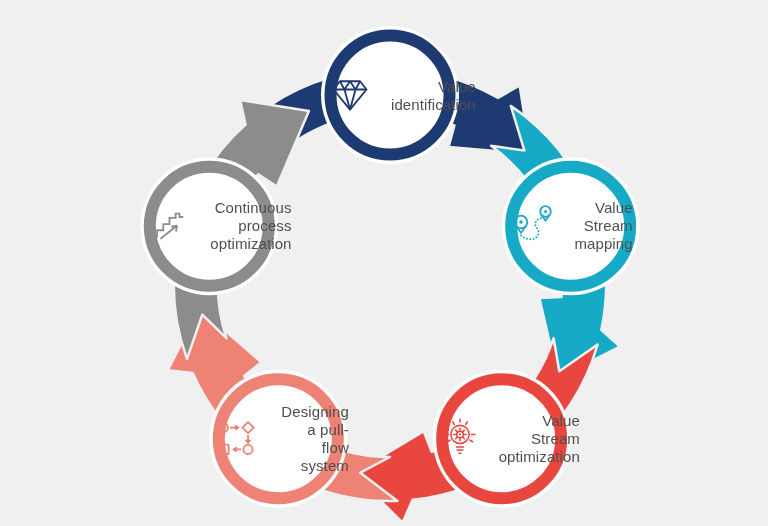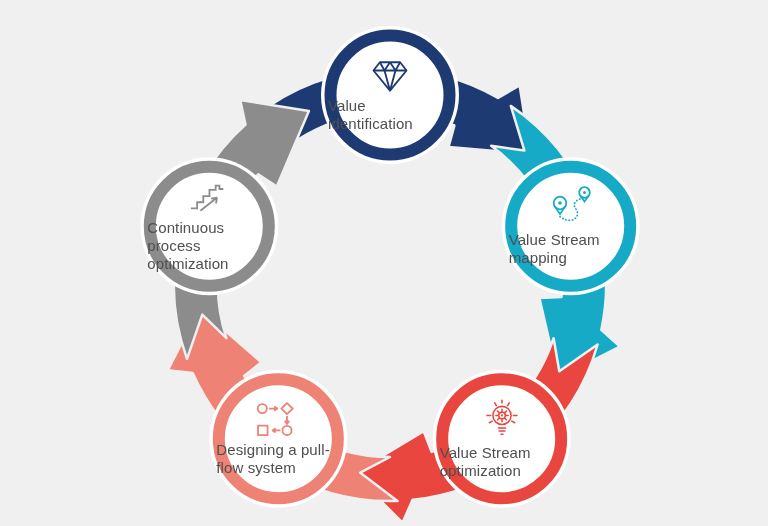--- a/index.html
+++ b/index.html
@@ -12,23 +12,23 @@
     position:relative;
     width:768px;height:526px;
     background:var(--bg);
     overflow:hidden;
   }
   svg.cycle{position:absolute;left:0;top:0;width:768px;height:526px;}
   .node{
     position:absolute;
     width:124px;
     transform:translate(-50%,-50%);
-    display:flex;flex-direction:column;align-items:center;
-    gap:2px;
-    text-align:left;
+    display:flex;flex-direction:row;align-items:center;
+    gap:19px;
+    text-align:right;
     pointer-events:none;
   }
   .node .icon svg{display:block;}
   .node .label{
     font-size:15px;
     line-height:1.2;
     color:var(--text);
     letter-spacing:.1px;
   }
 </style>

